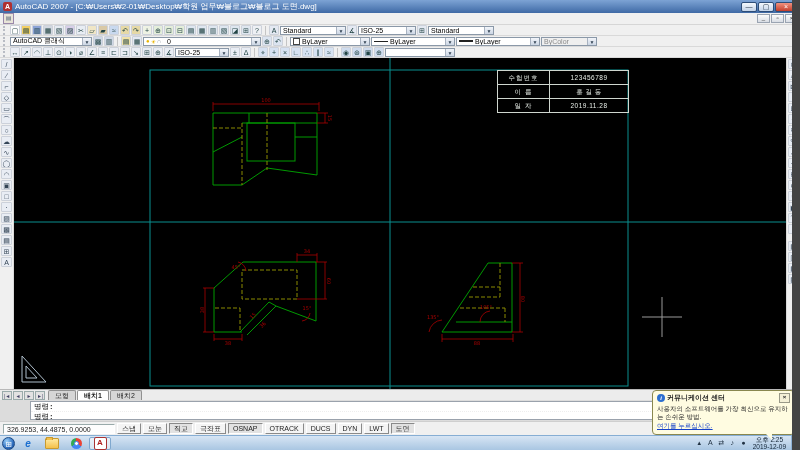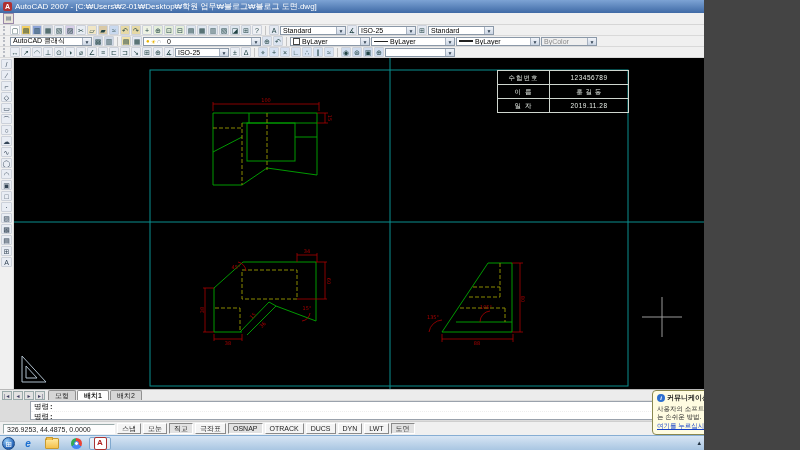--- a/index.html
+++ b/index.html
@@ -1,16 +1,16 @@
 <!DOCTYPE html>
 <html><head>
 <meta charset="utf-8">
 <style>
   html,body{margin:0;padding:0;background:#444;}
-  .root{position:relative;width:704px;height:450px;overflow:hidden;
+  .root{position:relative;width:792px;height:450px;overflow:hidden;
     font-family:"Liberation Sans","DejaVu Sans",sans-serif;background:#000;font-size:8px;}
   
   .titlebar{position:absolute;left:0;top:0;width:800px;height:13px;
     background:linear-gradient(#7da3d4,#3f6aa6);display:flex;align-items:center;
     color:#fff;padding:0 3px;box-sizing:border-box;gap:3px;}
   .titlebar .appicon{width:9px;height:9px;background:#b03030;border-radius:2px;
     color:#fff;font-size:7px;line-height:9px;text-align:center;font-weight:bold;}
   .title-text{font-size:8px;white-space:nowrap;overflow:hidden;flex:1;}
   .winbtn{width:16px;height:10px;border:1px solid #2d4d78;border-radius:2px;
     background:linear-gradient(#f4f8fc,#c3d3e8);color:#234;font-size:7px;line-height:8px;

